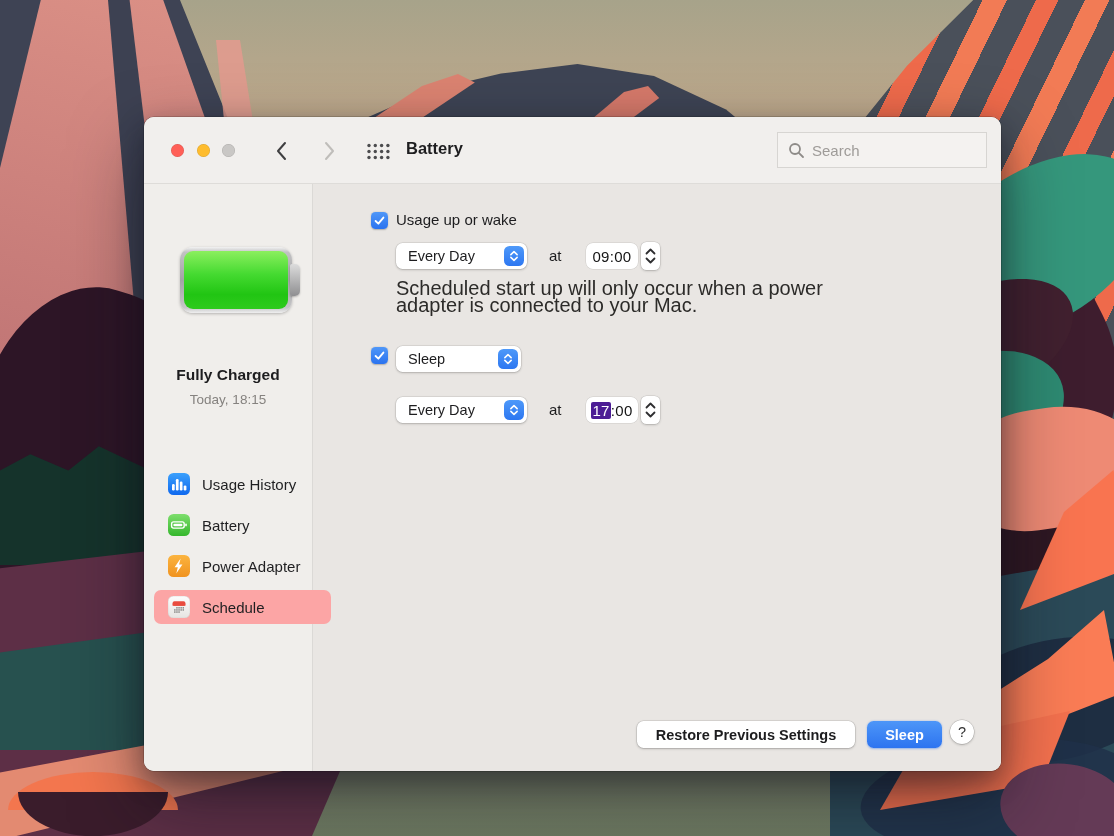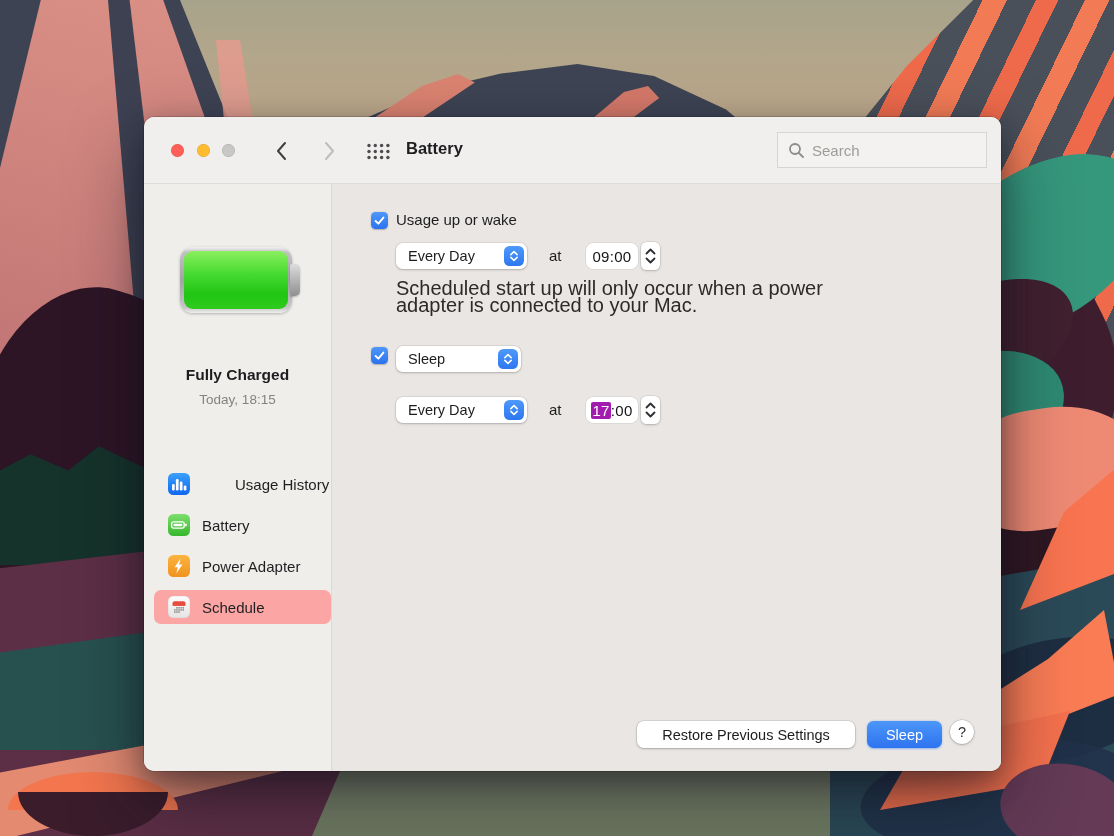--- a/index.html
+++ b/index.html
@@ -58,21 +58,21 @@
   .navbtn { position:absolute; top:20px; width:28px; height:28px; display:flex; align-items:center; justify-content:center; border-radius:6px; }
   .navbtn.back { left:124px; }
   .navbtn.fwd { left:171px; }
   .gridbtn { position:absolute; left:220px; top:22px; width:28px; height:24px; display:flex; align-items:center; justify-content:center; }
   .win-title { position:absolute; left:262px; top:22px; font-size:16.5px; font-weight:bold; color:#1e1e20; }
   .searchbox { position:absolute; right:14px; top:15px; width:210px; height:36px; background:#f4f2f0; border:1px solid #d7d5d2; border-radius:0; display:flex; align-items:center; padding:0 10px; }
   .searchbox svg { flex:0 0 auto; margin-right:7px; }
   .searchbox input { border:none; outline:none; background:transparent; font-family:inherit; font-size:15px; color:#3a3a3c; width:100%; }
   .searchbox input::placeholder { color:#9e9b98; }
 
-  .sidebar { position:absolute; left:0; top:67px; width:188px; height:587px; background:#f0eeeb; border-right:1px solid #dbd9d6; border-radius:0 0 0 10px; }
+  .sidebar { position:absolute; left:0; top:67px; width:169px; height:587px; background:#f0eeeb; border-right:1px solid #dbd9d6; border-radius:0 0 0 10px; }
   .batt-art { position:absolute; left:36px; top:63px; width:120px; height:66px; }
   .batt-body { position:absolute; left:0; top:0; width:112px; height:66px; border-radius:13px;
     background:linear-gradient(180deg,#f2f2f2 0%,#c2c2c4 8%,#a3a3a5 50%,#c6c6c8 92%,#efefef 100%);
     box-shadow:0 1px 3px rgba(0,0,0,.25); }
   .batt-green { position:absolute; left:4px; top:4px; width:104px; height:58px; border-radius:9px;
     background:linear-gradient(180deg,#8bef5e 0%,#45da31 40%,#21c513 75%,#2ecb1d 100%); }
   .batt-term { position:absolute; left:110px; top:17px; width:10px; height:32px; border-radius:2px 5px 5px 2px;
     background:linear-gradient(180deg,#dcdcdc,#8f8f91); box-shadow:0 1px 2px rgba(0,0,0,.25); }
   .status-title { position:absolute; left:0; top:182px; width:100%; text-align:center; font-size:15.5px; font-weight:bold; color:#1d1d1f; }
   .status-sub { position:absolute; left:0; top:208px; width:100%; text-align:center; font-size:13.5px; color:#85827f; }
@@ -97,31 +97,31 @@
   .popup .caps { position:absolute; right:3px; top:3px; width:20px; height:20px; border-radius:5.5px;
     background:linear-gradient(180deg,#4e99f9,#2d77f1); display:flex; align-items:center; justify-content:center; }
   .pu-freq1 { left:54px; top:59px; width:131px; }
   .pu-sleep { left:54px; top:162px; width:125px; }
   .pu-freq2 { left:54px; top:213px; width:131px; }
 
   .timefield { position:absolute; width:52px; height:26px; background:#fff;
     box-shadow:0 0 0 .5px rgba(0,0,0,.12); display:flex; align-items:center; justify-content:center;
     font-size:15px; color:#141414; letter-spacing:.3px;border-radius:7px; }
   .tf1 { left:244px; top:59px; } .tf2 { left:244px; top:213px; }
-  .tf-sel { background:#a21caf; color:#fff; border-radius:2px; padding:0 1px; }
+  .tf-sel { background:#4c1d95; color:#fff; border-radius:2px; padding:0 1px; }
 
   .stepper { position:absolute; width:19px; height:28px; background:#fff; border-radius:5.5px;
     box-shadow:0 0 0 .5px rgba(0,0,0,.12), 0 1px 2.5px rgba(0,0,0,.2);
     display:flex; flex-direction:column; align-items:center; justify-content:center; gap:2px; }
   .st1 { left:299px; top:58px; } .st2 { left:299px; top:212px; }
 
   .note { position:absolute; left:54px; top:96px; width:470px; font-size:20px; line-height:17px; color:#2c2b29; }
 
   .btn { position:absolute; height:27px; border-radius:6.5px; display:flex; align-items:center; justify-content:center;
-    font-size:14.5px; cursor:default; }
+    font-size:14.5px; cursor:default;font-weight:bold; }
   .btn-restore { left:295px; top:537px; width:218px; background:#fff; color:#1d1d1f;
     box-shadow:0 0 0 .5px rgba(0,0,0,.15), 0 1px 2.5px rgba(0,0,0,.22); }
   .btn-apply { left:525px; top:537px; width:75px; background:linear-gradient(180deg,#4d96f8,#2d74f0); color:#fff;
     box-shadow:0 .5px 2px rgba(45,116,240,.45); }
   .btn-help { left:608px; top:536px; width:24px; height:24px; border-radius:50%; background:#fff; color:#333;
     box-shadow:0 0 0 .5px rgba(0,0,0,.18), 0 1px 2.5px rgba(0,0,0,.22); font-size:14.5px; font-weight:500; }
 </style>
 </head>
 <body>
 
@@ -210,21 +210,21 @@
   <div class="sidebar">
     <div class="batt-art">
       <div class="batt-body">
         <div class="batt-green"></div>
       </div>
       <div class="batt-term"></div>
     </div>
     <div class="status-title">Fully Charged</div>
     <div class="status-sub">Today, 18:15</div>
 
-    <div class="nav-item" style="top:283px;gap:33px;">
+    <div class="nav-item" style="top:283px;">
       <svg class="nav-icon" viewBox="0 0 22 22">
         <defs>
             <linearGradient id="gb" x1="0" y1="0" x2="0" y2="1">
               <stop offset="0" stop-color="#3ba0fc"></stop>
               <stop offset="1" stop-color="#0f68ee"></stop>
             </linearGradient>
           </defs>
         <rect width="22" height="22" rx="5.5" fill="url(#gb)"></rect>
         <g fill="#fff">
           <rect x="4" y="11" width="2.7" height="6.4" rx="1.2"></rect>

